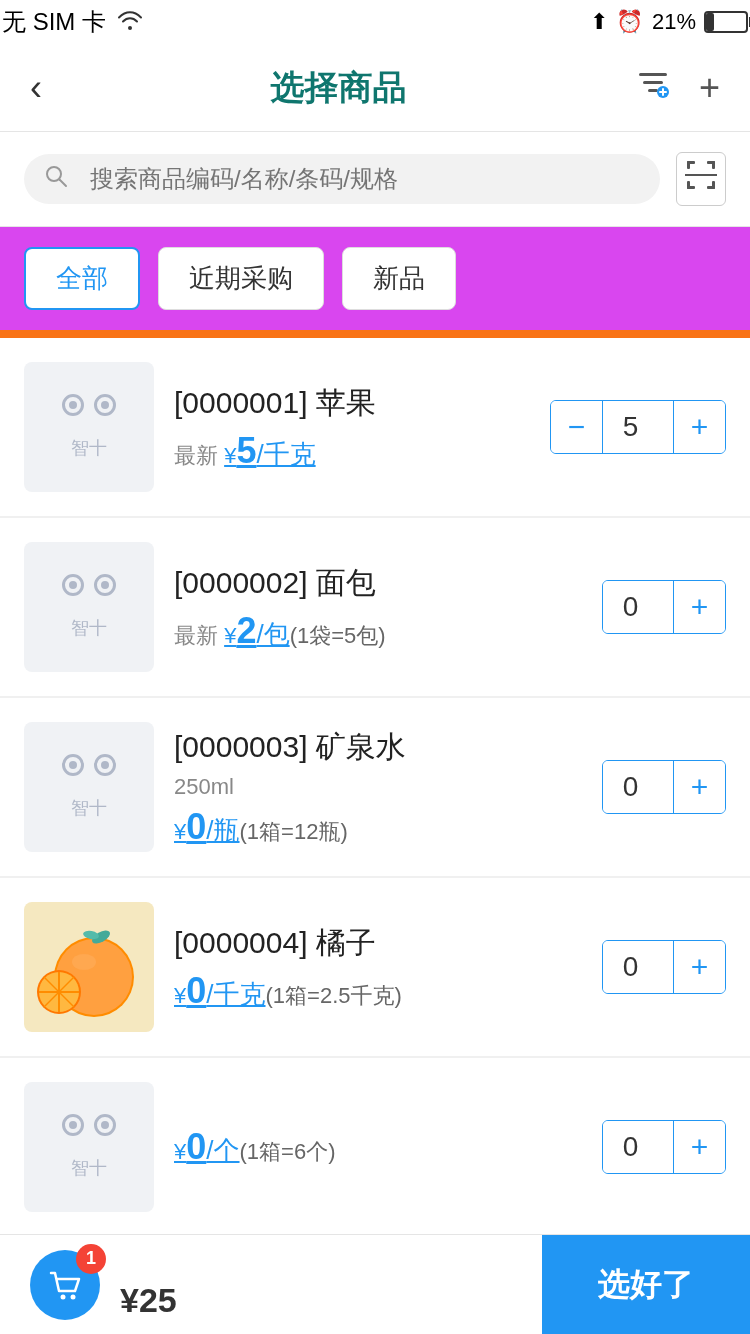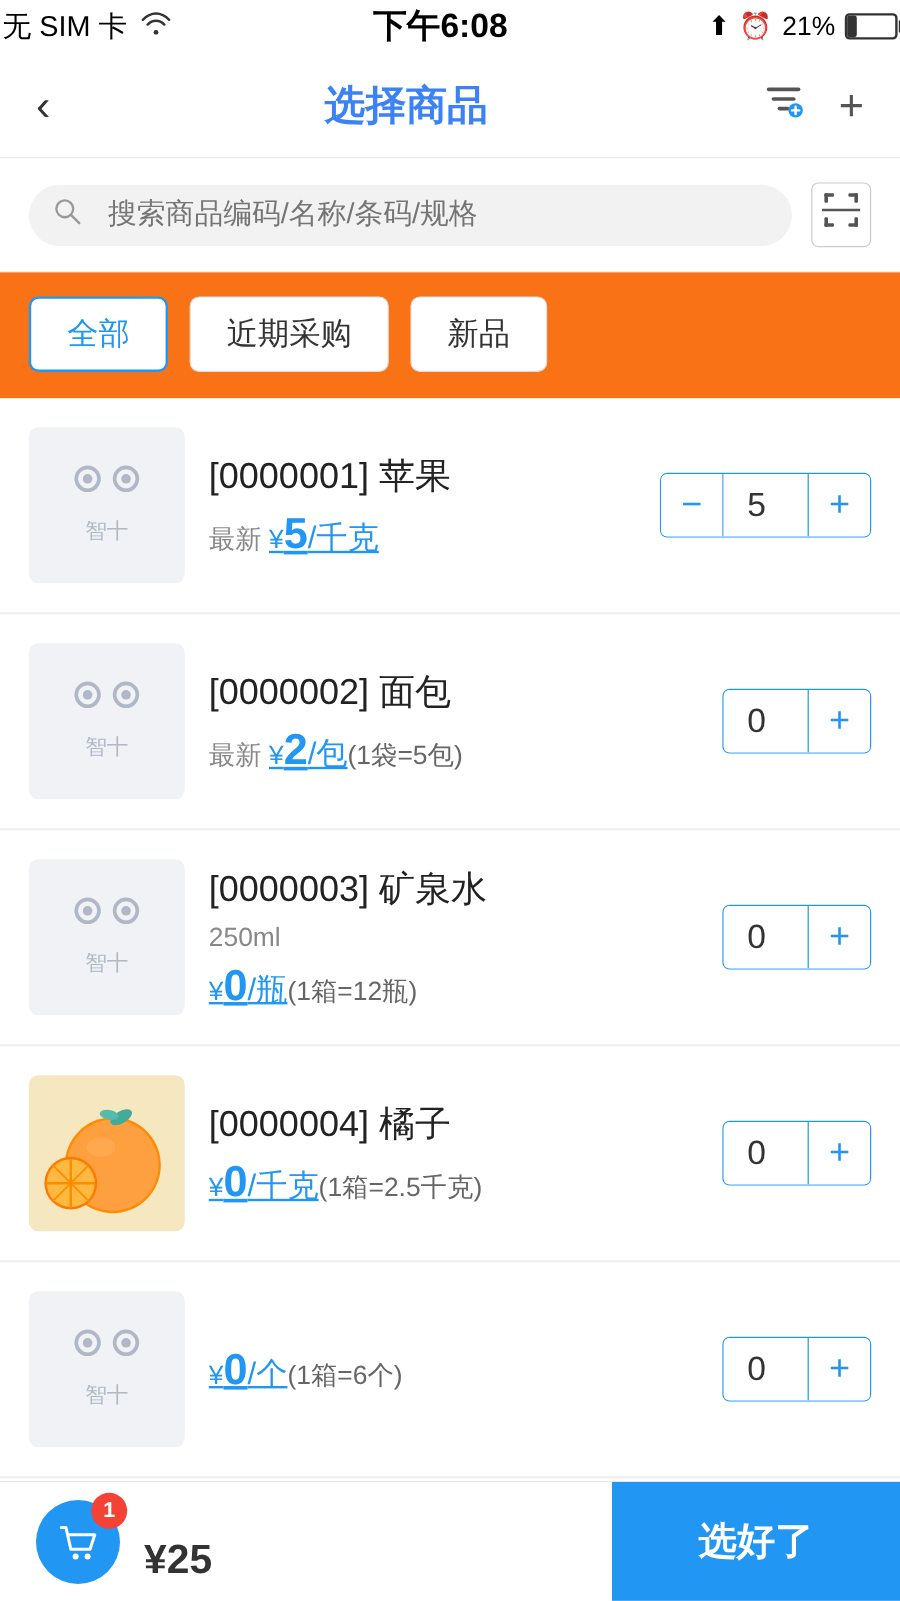--- a/index.html
+++ b/index.html
@@ -42,21 +42,21 @@
     .nav-bar {
       background: #fff;
       height: 88px;
       display: flex;
       align-items: center;
       justify-content: space-between;
       padding: 0 30px;
       border-bottom: 1px solid #e5e5e5;
     }
     .nav-back { font-size: 36px; color: #333; }
-    .nav-title { font-size: 34px; font-weight: 600; color: #3b82f6; }
+    .nav-title { font-size: 34px; font-weight: 600; color: #0f766e; }
     .nav-right { display: flex; gap: 28px; align-items: center; }
     .nav-icon { font-size: 36px; color: #555; }
 
     
     .search-bar {
       background: #fff;
       padding: 20px 24px;
       display: flex;
       align-items: center;
       gap: 16px;
@@ -79,25 +79,25 @@
       outline: none; flex: 1;
     }
     .scan-icon {
       font-size: 32px; color: #555;
       border: 1px solid #ccc; border-radius: 6px;
       padding: 6px 8px;
     }
 
     
     .tab-bar {
-      background: #f97316;
+      background: #d946ef;
       display: flex;
       padding: 20px 24px;
       gap: 18px;
-      border-bottom: 2px solid #f97316;
+      border-bottom: 8px solid #f97316;
     }
     .tab-item {
       padding: 12px 30px;
       border-radius: 8px;
       font-size: 26px;
       border: 1px solid #ddd;
       background: #fff;
       color: #333;
     }
     .tab-item.active {
@@ -202,40 +202,39 @@
     .cart-icon-wrapper svg { color: #fff; }
     .cart-badge {
       position: absolute; top: -6px; right: -6px;
       width: 30px; height: 30px; background: #f44336;
       border-radius: 50%; font-size: 18px; color: #fff;
       display: flex; align-items: center; justify-content: center;
       font-weight: 700;
     }
     .cart-total { font-size: 34px; color: #333; font-weight: 600; margin-top: 32px; }
     .confirm-btn {
-      width: 240px; height: 100%; background: #2196f3;
+      width: 208px; height: 100%; background: #2196f3;
       border: none; color: #fff; font-size: 32px; font-weight: 600;
       cursor: pointer;
     }
   </style>
 </head>
 <body>
 
 <div class="status-bar">
   <div class="status-left">
     <span>无 SIM 卡</span>
     <span>
       <svg width="28" height="20" viewBox="0 0 28 20" fill="none">
         <path d="M14 16a2 2 0 1 1 0 4 2 2 0 0 1 0-4z" fill="#333"></path>
         <path d="M7 11.5C9 9.5 11.4 8.3 14 8.3s5 1.2 7 3.2" stroke="#333" stroke-width="2" fill="none" stroke-linecap="round"></path>
         <path d="M3 7.5C6.3 4.2 10 2.3 14 2.3s7.7 1.9 11 5.2" stroke="#333" stroke-width="2" fill="none" stroke-linecap="round"></path>
       </svg>
     </span>
   </div>
-  <div class="status-center">下午6:08</div>
   <div class="status-right">
     <span>⬆</span>
     <span>⏰</span>
     <span>21%</span>
     <span class="battery-icon">
       <div class="battery-fill"></div>
     </span>
   </div>
 </div>
 

